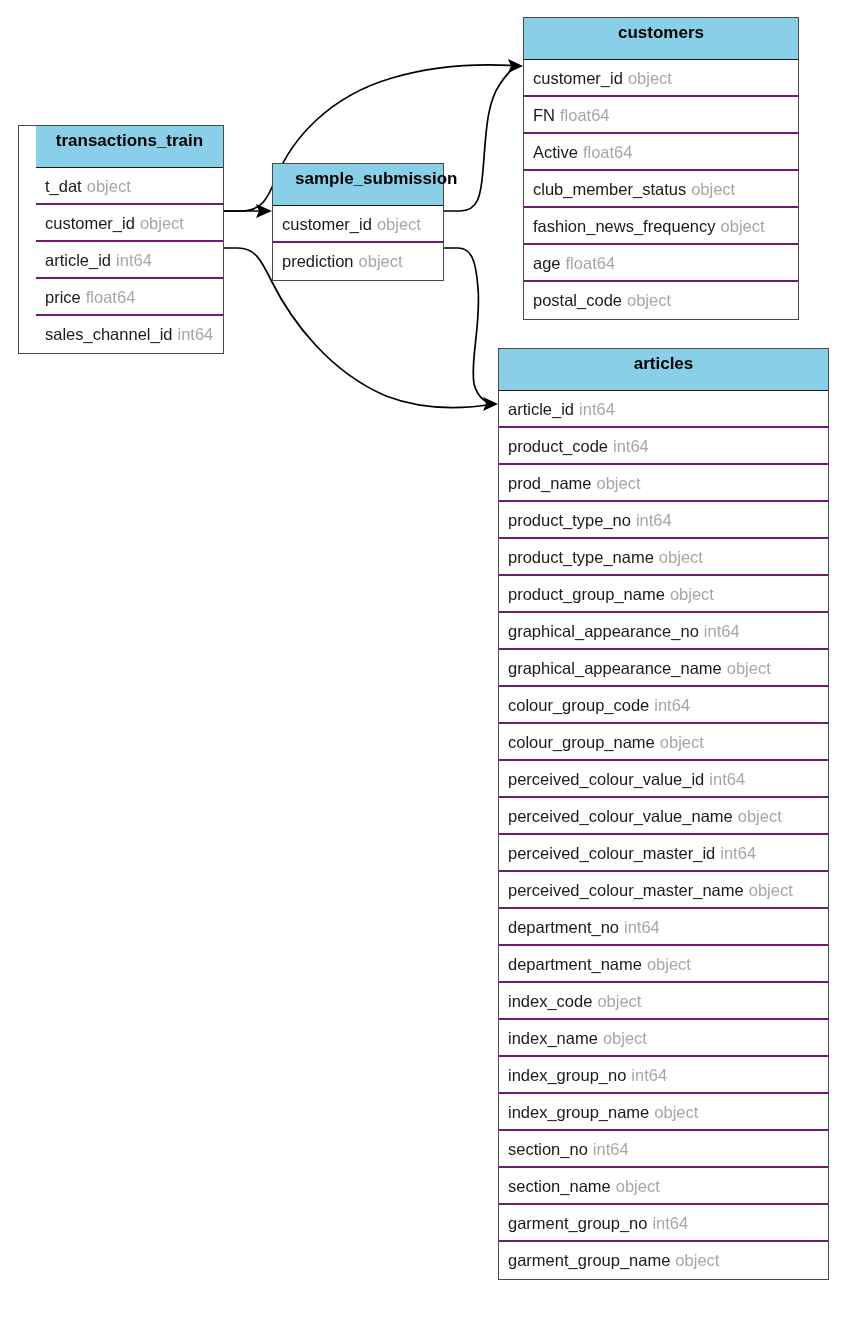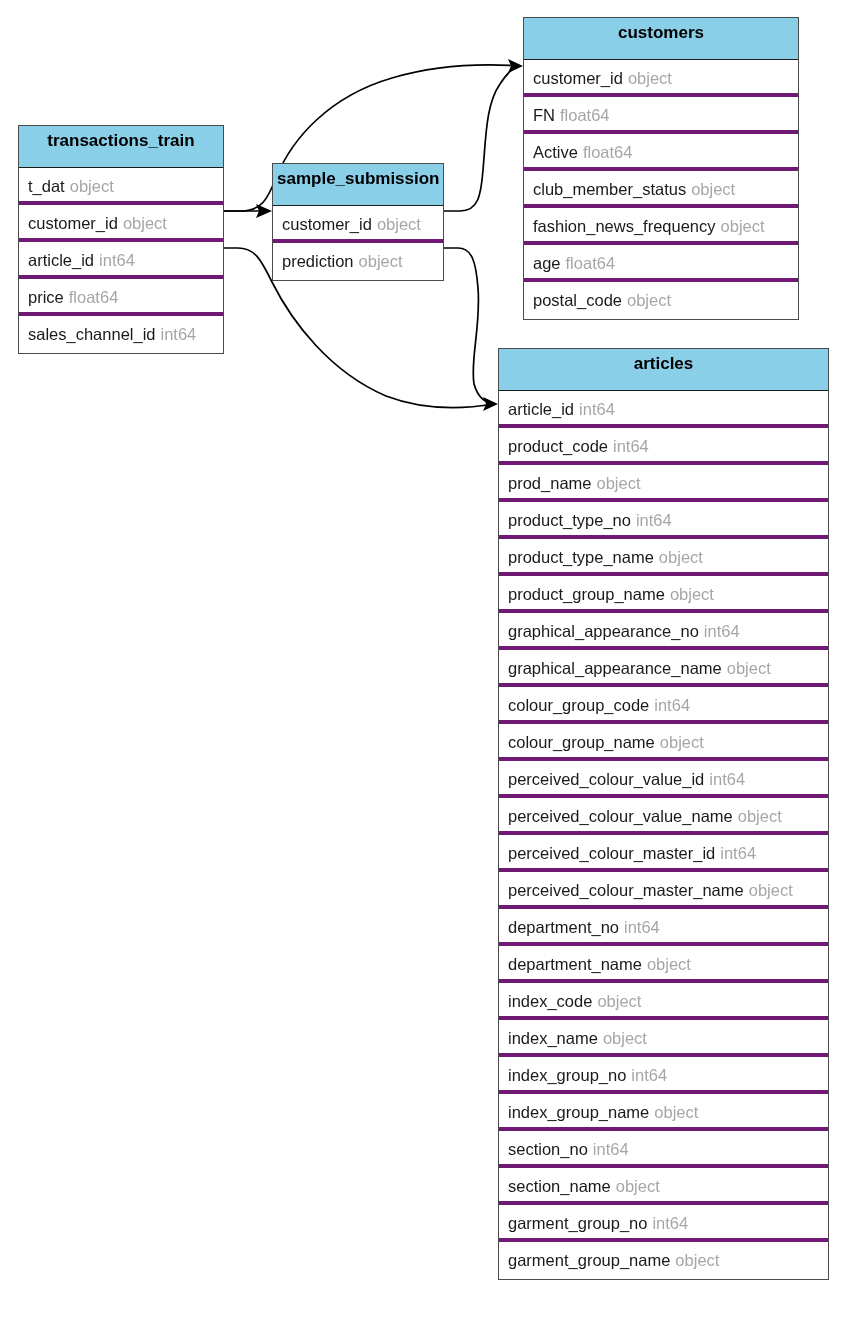--- a/index.html
+++ b/index.html
@@ -58,45 +58,45 @@
     z-index: 1;
     display: block;
   }
   .field-row {
     box-sizing: border-box;
     height: 37px;
     line-height: 36px;
     padding-left: 9px;
     font-size: 16.5px;
     color: #1a1a1a;
-    border-bottom: 4px solid #701a75;
+    border-bottom: 2px solid #701a75;
     white-space: nowrap;
     overflow: hidden;
   }
   .field-row:last-child {
     border-bottom: none;
   }
   .field-name {
     color: #1a1a1a;
   }
   .field-type {
     color: #a6a6a6;
     margin-left: 5px;
   }
 
   
   #tbl-transactions_train {
-    left: 18px; top: 125px; width: 206px;
+    left: 18px; top: 125px; width: 206px; padding-left: 17px;
   }
   #tbl-sample_submission {
     left: 272px; top: 163px; width: 172px;
   }
   #tbl-sample_submission .table-header {
     text-align: left;
-    padding-left: 4px;
+    padding-left: 22px;
   }
   #tbl-customers {
     left: 523px; top: 17px; width: 276px;
   }
   #tbl-articles {
     left: 498px; top: 348px; width: 331px;
   }
 </style>
 </head>
 <body>

